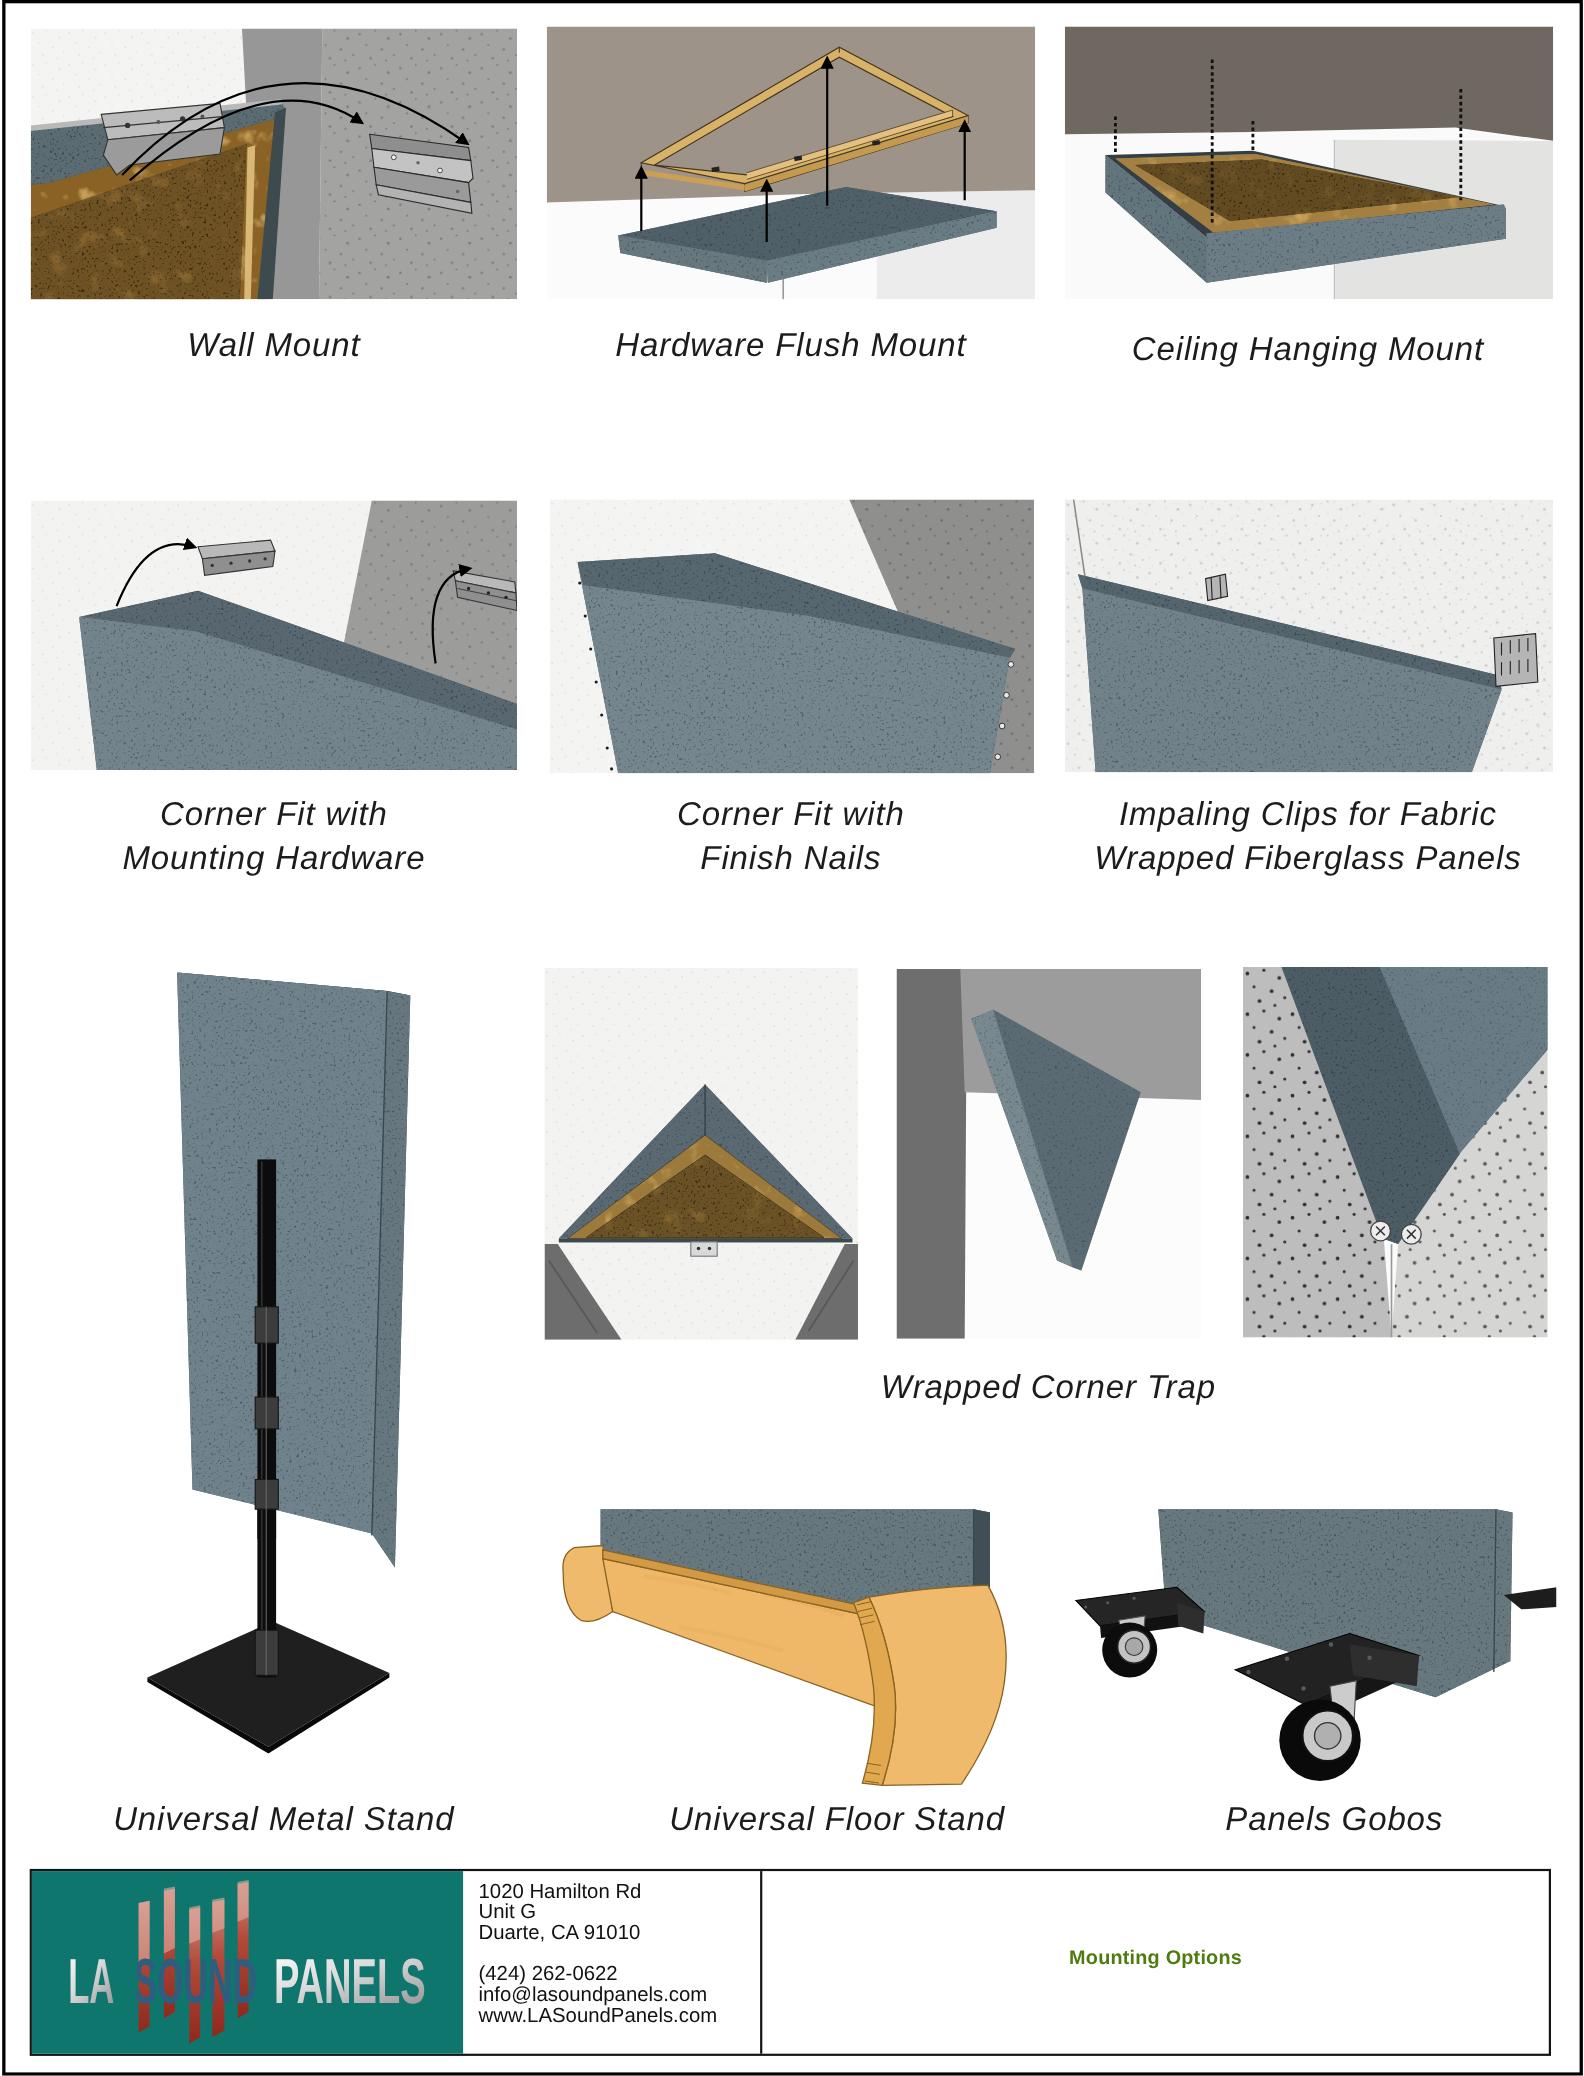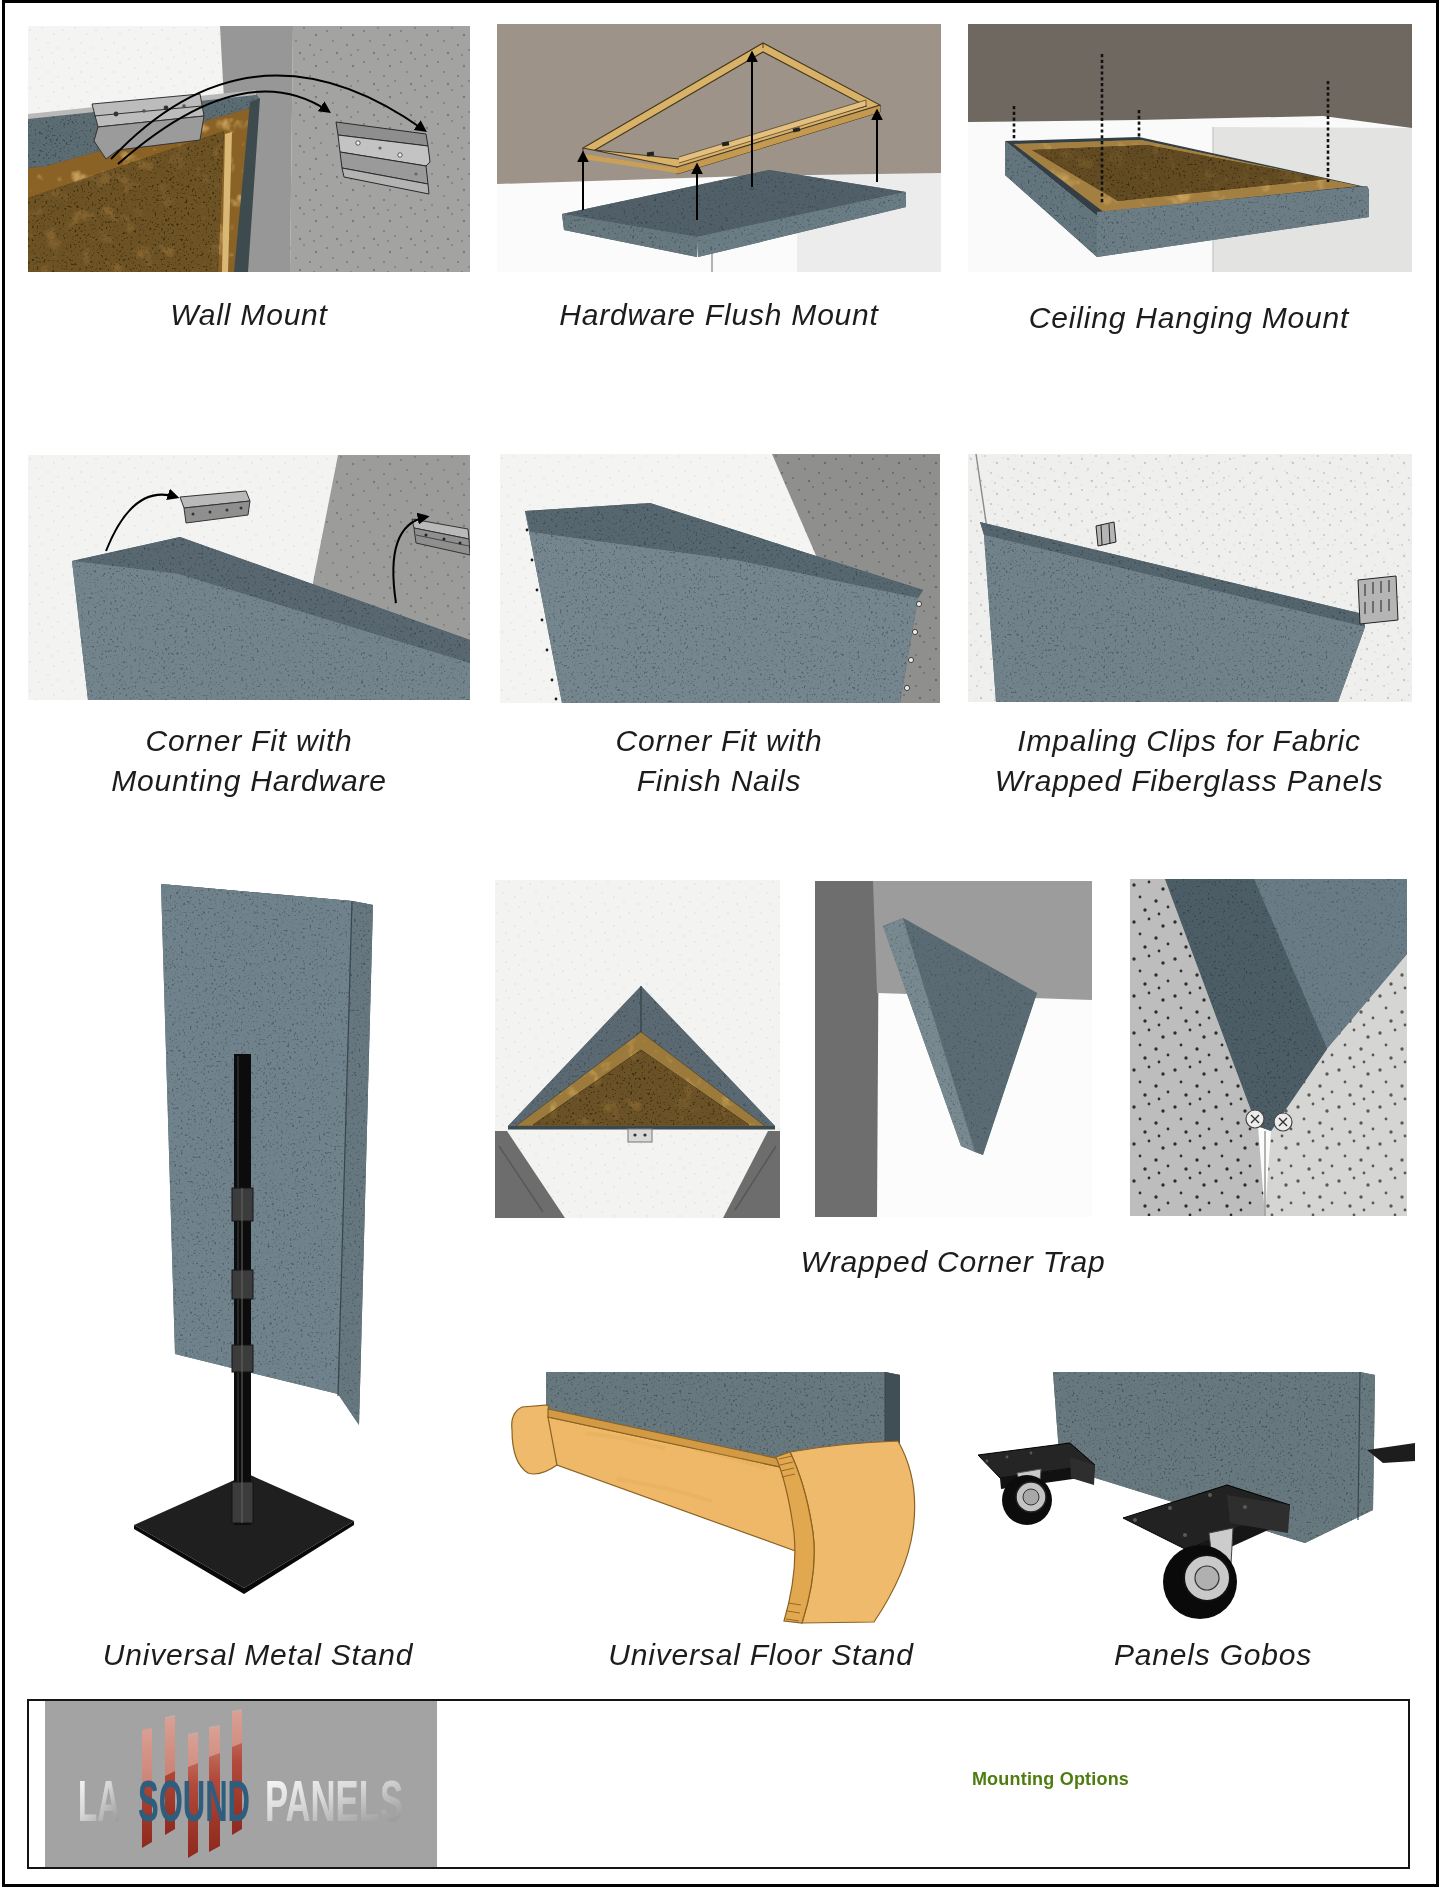--- a/index.html
+++ b/index.html
@@ -371,21 +371,21 @@
 <div class="lbl" style="left:1189px;top:298px">Ceiling Hanging Mount</div>
 <div class="lbl" style="left:249px;top:721px">Corner Fit with<br>Mounting Hardware</div>
 <div class="lbl" style="left:719px;top:721px">Corner Fit with<br>Finish Nails</div>
 <div class="lbl" style="left:1189px;top:721px">Impaling Clips for Fabric<br>Wrapped Fiberglass Panels</div>
 <div class="lbl" style="left:953px;top:1242px">Wrapped Corner Trap</div>
 <div class="lbl" style="left:258px;top:1635px">Universal Metal Stand</div>
 <div class="lbl" style="left:761px;top:1635px">Universal Floor Stand</div>
 <div class="lbl" style="left:1213px;top:1635px">Panels Gobos</div>
 
 <div style="position:absolute;left:27px;top:1699px;width:1379px;height:166px;border:2px solid #141414;">
-<div style="position:absolute;left:0;top:0;width:392px;height:100%;background:#a3a3a3;margin-left:16px;">
+<div style="position:absolute;left:0;top:0;width:392px;height:100%;background:#0f766e;">
 <svg width="392" height="166" viewBox="0 0 392 166">
 <defs>
 <linearGradient id="lgbar" x1="0" y1="0" x2="0" y2="1">
 <stop offset="0" stop-color="#cd8a7c"></stop>
             <stop offset="0.42" stop-color="#b2493a"></stop>
             <stop offset="1" stop-color="#8e291d"></stop>
 </linearGradient>
 <linearGradient id="lgtxt" x1="0" y1="0" x2="0.7" y2="1">
 <stop offset="0" stop-color="#ffffff"></stop>
             <stop offset="0.5" stop-color="#d9d9d9"></stop>
@@ -404,16 +404,19 @@
 <polygon points="120,16 130,14 130,70 120,75"></polygon>
 <polygon points="143,33 153,31 153,62 143,66"></polygon>
 <polygon points="164,26 175,24 175,52 164,56"></polygon>
 <polygon points="187,10 197,8 197,42 187,46"></polygon>
 </g>
 <text x="33" y="120" font-family="Liberation Sans" font-weight="bold" font-size="58" fill="url(#lgtxt)" textLength="42" lengthAdjust="spacingAndGlyphs">LA</text>
 <text x="93" y="120" font-family="Liberation Sans" font-weight="bold" font-size="58" fill="#2e5d7d" textLength="112" lengthAdjust="spacingAndGlyphs">SOUND</text>
 <text x="220" y="120" font-family="Liberation Sans" font-weight="bold" font-size="58" fill="url(#lgtxt)" textLength="138" lengthAdjust="spacingAndGlyphs">PANELS</text>
 </svg>
 </div>
+<div style="position:absolute;left:392px;top:0;width:270px;height:100%;border-right:2px solid #141414;">
+<div style="position:absolute;left:14px;top:9px;font-size:18.5px;line-height:18.8px;color:#111;">1020 Hamilton Rd<br>Unit G<br>Duarte, CA 91010<br><br>(424) 262-0622<br>info@lasoundpanels.com<br>www.LASoundPanels.com</div>
+</div>
 <div style="position:absolute;left:664px;top:0;right:0;height:100%;">
 <div style="position:absolute;left:50%;top:68px;transform:translateX(-50%);font-size:18px;font-weight:bold;color:#4d7c0f;letter-spacing:0.2px;white-space:nowrap;">Mounting Options</div>
 </div>
 </div>
 
 </body></html>

